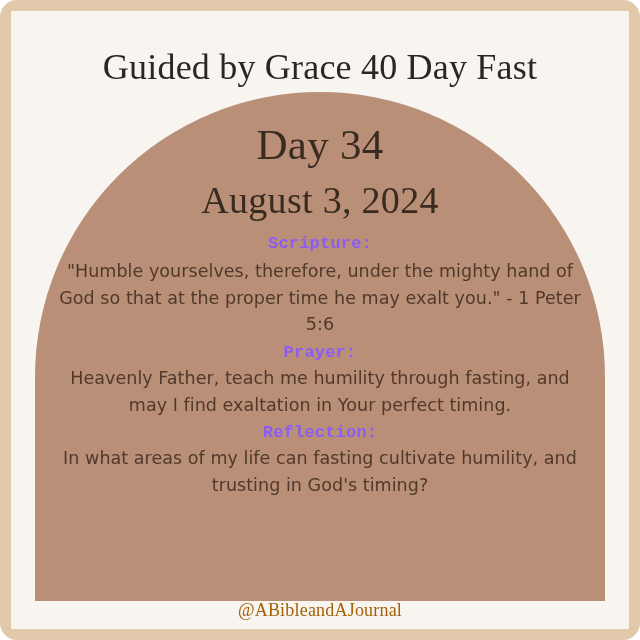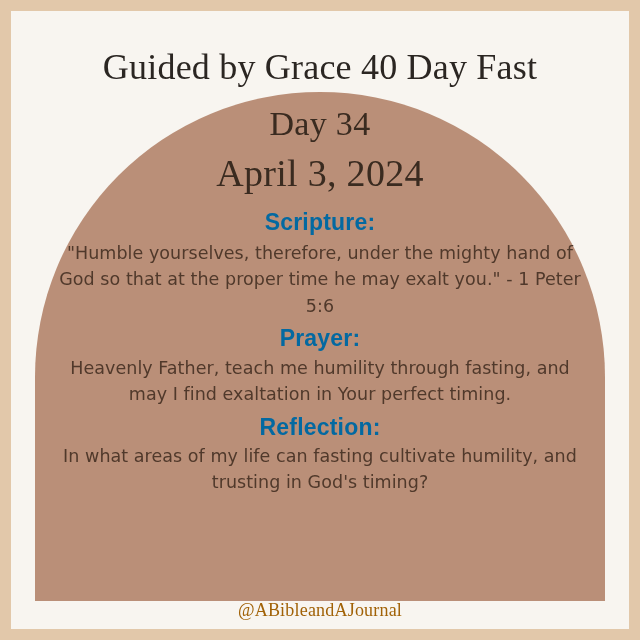--- a/index.html
+++ b/index.html
@@ -14,20 +14,21 @@
   }
 
   
   #poster {
     position: relative;
     width: 640px;
     height: 640px;
     box-sizing: border-box;
     background: #e2c8aa;
     padding: 11px;
+    border-radius: 17px;
   }
 
   
   #card {
     position: relative;
     width: 100%;
     height: 100%;
     box-sizing: border-box;
     background: #f8f5f0;
     overflow: hidden;
@@ -72,39 +73,39 @@
     z-index: 4;
     text-align: center;
   }
 
   .dayline {
     font-family: "Liberation Serif", "DejaVu Serif", serif;
     color: #3a2b20;
     letter-spacing: 0.3px;
   }
   #day-number {
-    margin-top: 12px;
-    font-size: 34px;
+    margin-top: 28px;
+    font-size: 43px;
     line-height: 1.18;
   }
   #day-date {
     margin-top: 8px;
     font-size: 38px;
     line-height: 1.12;
   }
 
   .section {
     margin-top: 12px;
     padding: 0 14px;
   }
   .section-heading {
-    font-family: Liberation Sans, sans-serif;
+    font-family: Liberation Mono, monospace;
     font-weight: bold;
-    font-size: 23px;
-    color: #0369a1;
+    font-size: 17px;
+    color: #8b5cf6;
     letter-spacing: 0.2px;
     line-height: 1.35;
   }
   .section-body {
     font-family: "DejaVu Sans", "Liberation Sans", sans-serif;
     font-weight: normal;
     font-size: 17.5px;
     line-height: 1.52;
     color: #50392b;
     letter-spacing: 0.05px;
@@ -136,21 +137,21 @@
   <div id="card">
 
     <div id="arch"></div>
 
     <div id="title">Guided by Grace 40 Day Fast</div>
 
     <div id="arch-content">
 
       <div class="dayline" id="day-number">Day 34</div>
 
-      <div class="dayline" id="day-date">April 3, 2024</div>
+      <div class="dayline" id="day-date">August 3, 2024</div>
 
       <div class="section" id="scripture-block">
         <div class="section-heading" id="scripture-heading">Scripture:</div>
         <div class="section-body" id="scripture-body">"Humble yourselves, therefore, under the mighty hand of God so that at the proper time he may exalt you." - 1 Peter 5:6</div>
       </div>
 
       <div class="section" id="prayer-block">
         <div class="section-heading">Prayer:</div>
         <div class="section-body">Heavenly Father, teach me humility through fasting, and may I find exaltation in Your perfect timing.</div>
       </div>

